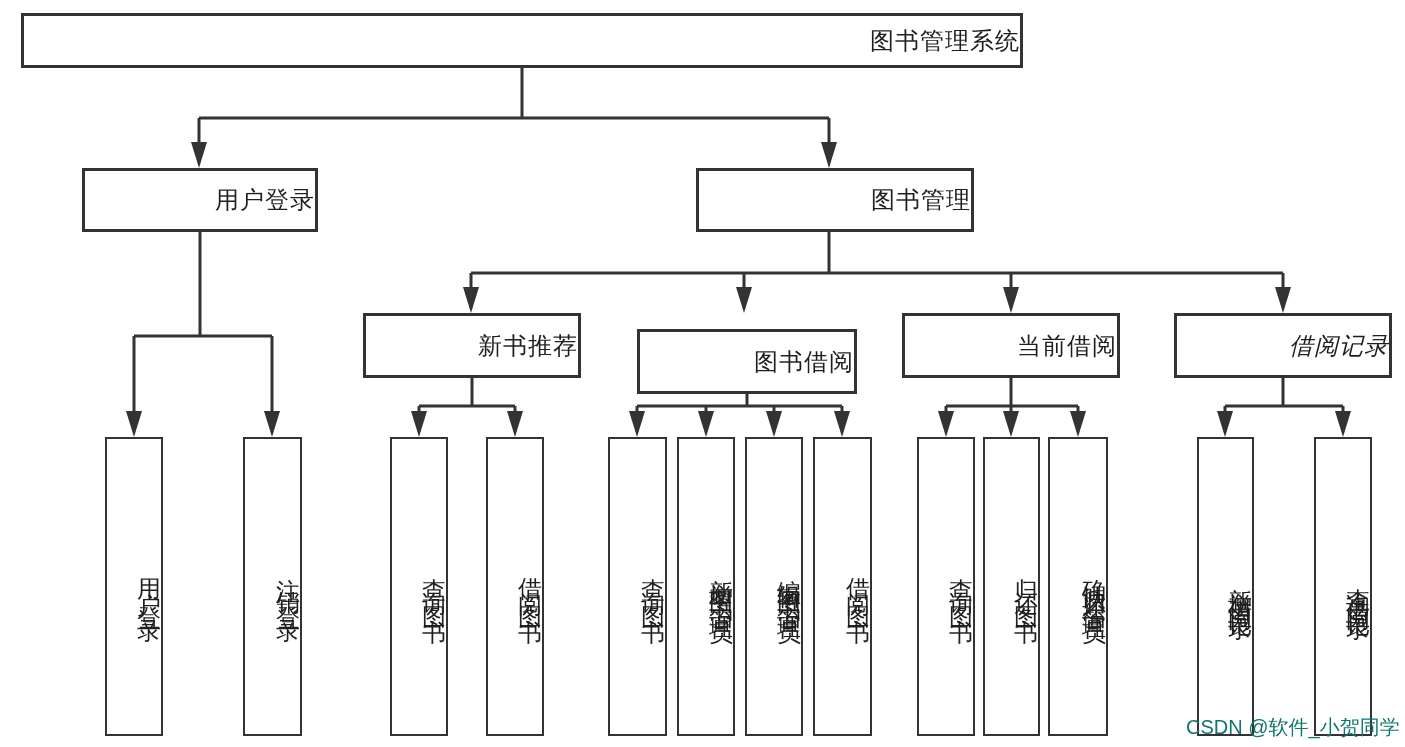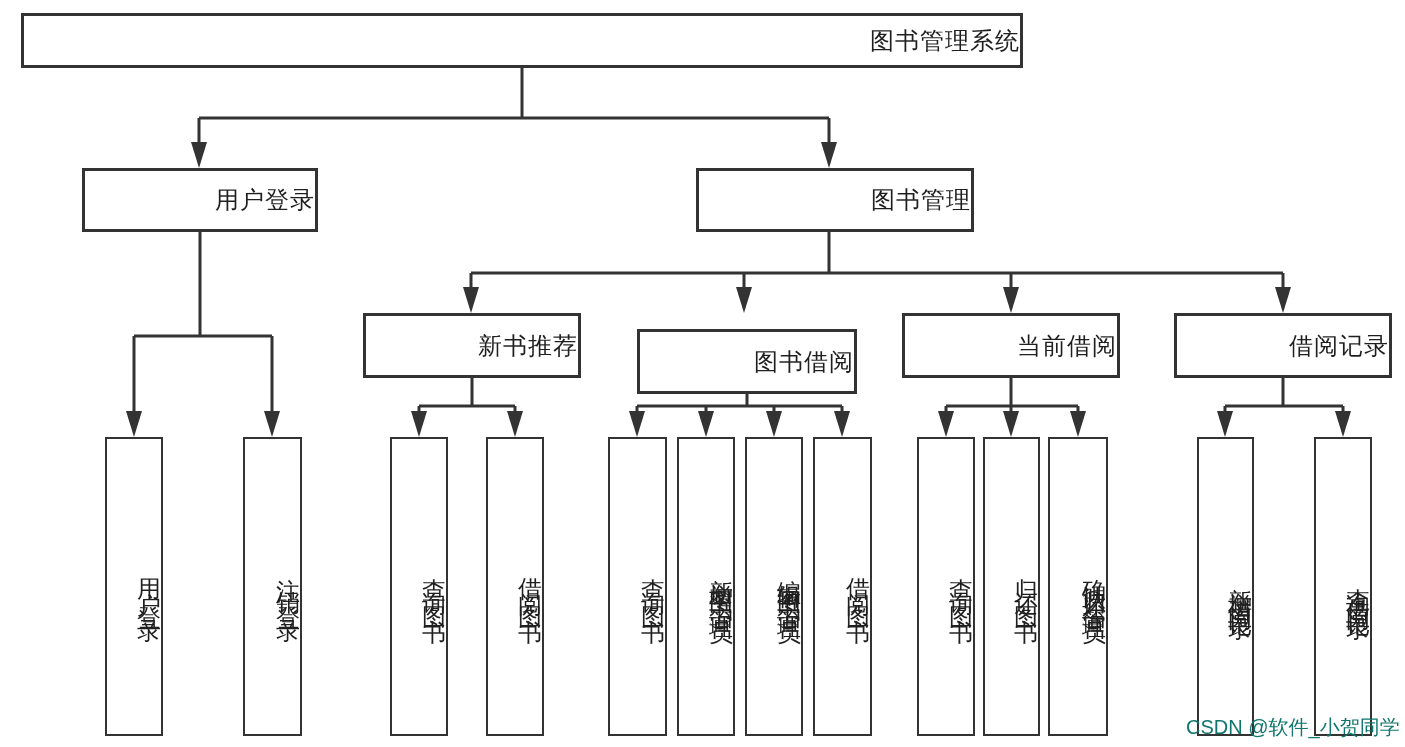--- a/index.html
+++ b/index.html
@@ -116,21 +116,21 @@
 
   <div class="node" style="left:363px; top:313px; width:218px; height:65px;">
     <span>新书推荐</span>
   </div>
   <div class="node" style="left:637px; top:313px; width:220px; height:65px;margin-top:16px;">
     <span>图书借阅</span>
   </div>
   <div class="node" style="left:902px; top:313px; width:218px; height:65px;">
     <span>当前借阅</span>
   </div>
-  <div class="node" style="left:1174px; top:313px; width:218px; height:65px;">
+  <div class="node" style="left:1174px; top:313px; width:218px; height:65px;font-style:italic;">
     <span>借阅记录</span>
   </div>
 
   <div class="node leaf" style="left:105px; top:437px; width:58px; height:299px;">
     <span class="vtext">用户登录</span>
   </div>
   <div class="node leaf" style="left:243px; top:437px; width:59px; height:299px;">
     <span class="vtext">注销登录</span>
   </div>
   <div class="node leaf" style="left:390px; top:437px; width:58px; height:299px;">

